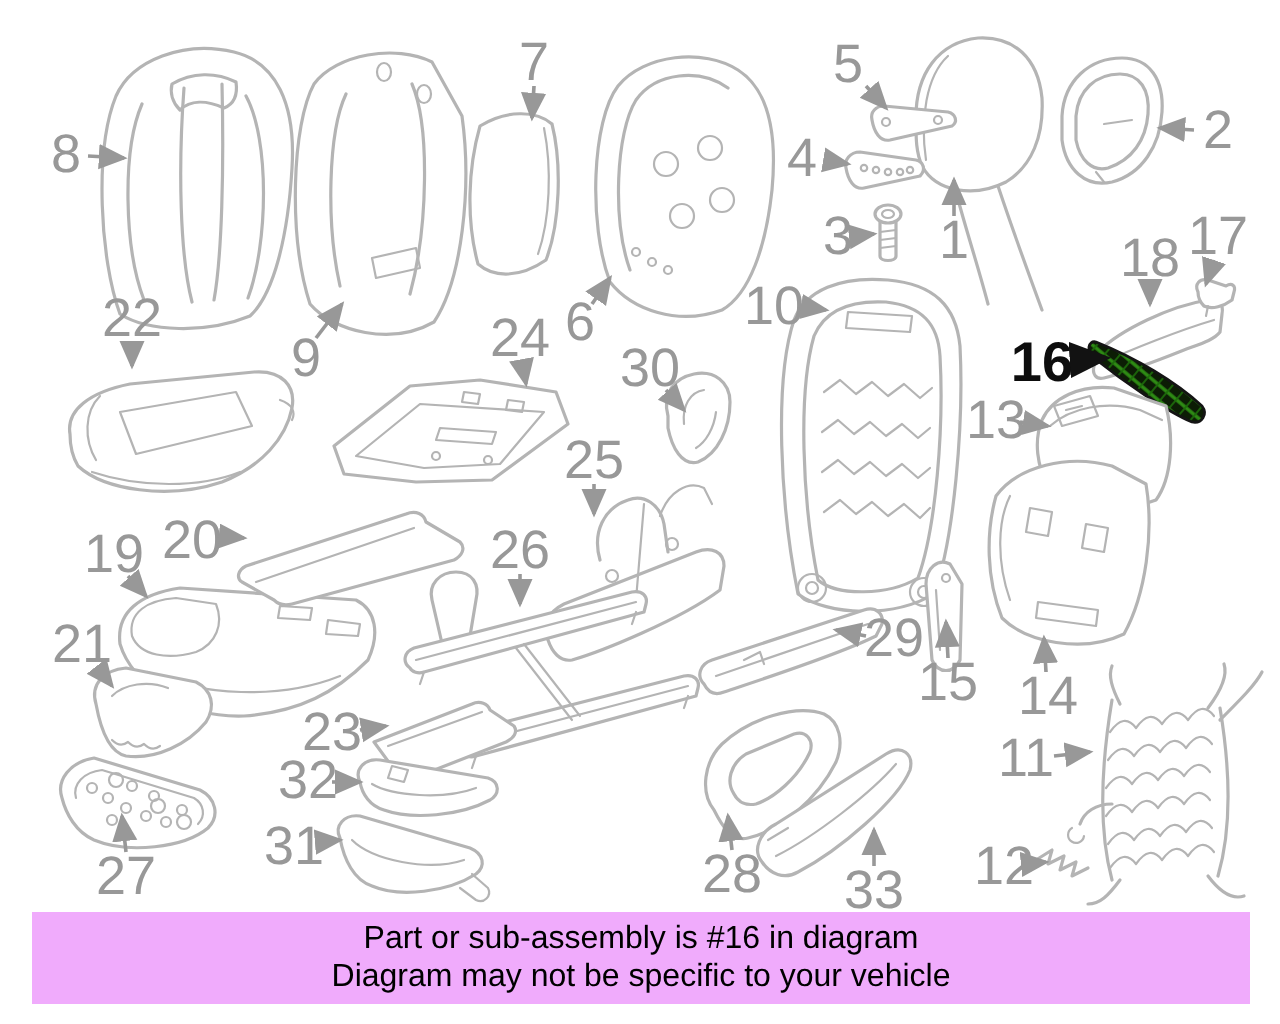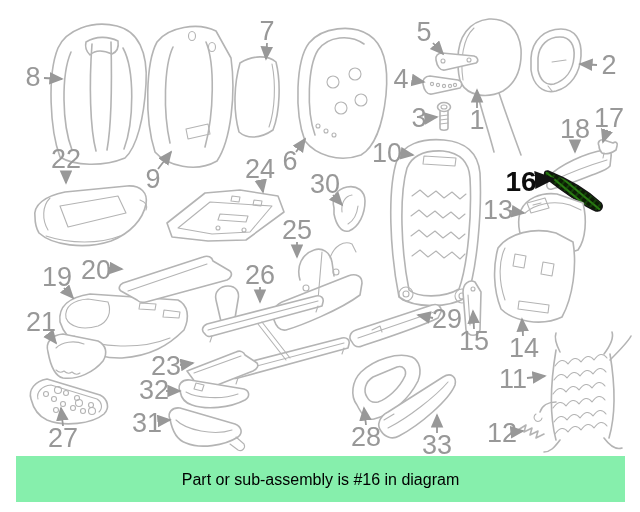--- a/index.html
+++ b/index.html
@@ -8,21 +8,21 @@
   svg{position:absolute;left:0;top:0;}
   .ln{stroke:#b4b4b4;fill:none;stroke-width:1.6;stroke-linecap:round;stroke-linejoin:round;}
   .fw{fill:#ffffff;}
   .thin{stroke-width:1.1;}
   .arr{stroke:#989898;stroke-width:1.8;fill:none;}
   .arrb{stroke:#121212;stroke-width:2.6;fill:none;}
   .lbl{font-size:27px;fill:#989898;text-anchor:middle;}
   .lblb{font-size:28px;font-weight:bold;fill:#0d0d0d;text-anchor:middle;}
   .hl{stroke:#141414;stroke-width:1.4;stroke-linejoin:round;}
   #banner{position:absolute;left:16px;top:456px;width:609px;height:46px;
-          background:#86efac;color:#000;display:flex;flex-direction:column;
+          background:#f0abfc;color:#000;display:flex;flex-direction:column;
           justify-content:center;align-items:center;line-height:19px;font-size:16px;}
 </style>
 </head>
 <body>
 
 <div id="stage">
 <svg width="640" height="512" viewBox="0 0 640 512">
   <defs>
     <marker id="ah" markerWidth="9" markerHeight="8" refX="7" refY="3.5" orient="auto">
       <path d="M0,0 L8,3.5 L0,7 Z" fill="#989898"></path>
@@ -357,14 +357,15 @@
     <line class="arr" x1="158" y1="421" x2="170" y2="420" marker-end="url(#ah)"></line>
     <text class="lbl" x="154" y="390" dominant-baseline="central">32</text>
     <line class="arr" x1="166" y1="391" x2="180" y2="391" marker-end="url(#ah)"></line>
     <text class="lbl" x="437" y="445" dominant-baseline="central">33</text>
     <line class="arr" x1="437" y1="433" x2="437" y2="415" marker-end="url(#ah)"></line>
   </g>
 </svg>
 
   <div id="banner">
     <div>Part or sub-assembly is #16 in diagram</div>
+    <div>Diagram may not be specific to your vehicle</div>
   </div>
 </div>
 
 </body></html>

